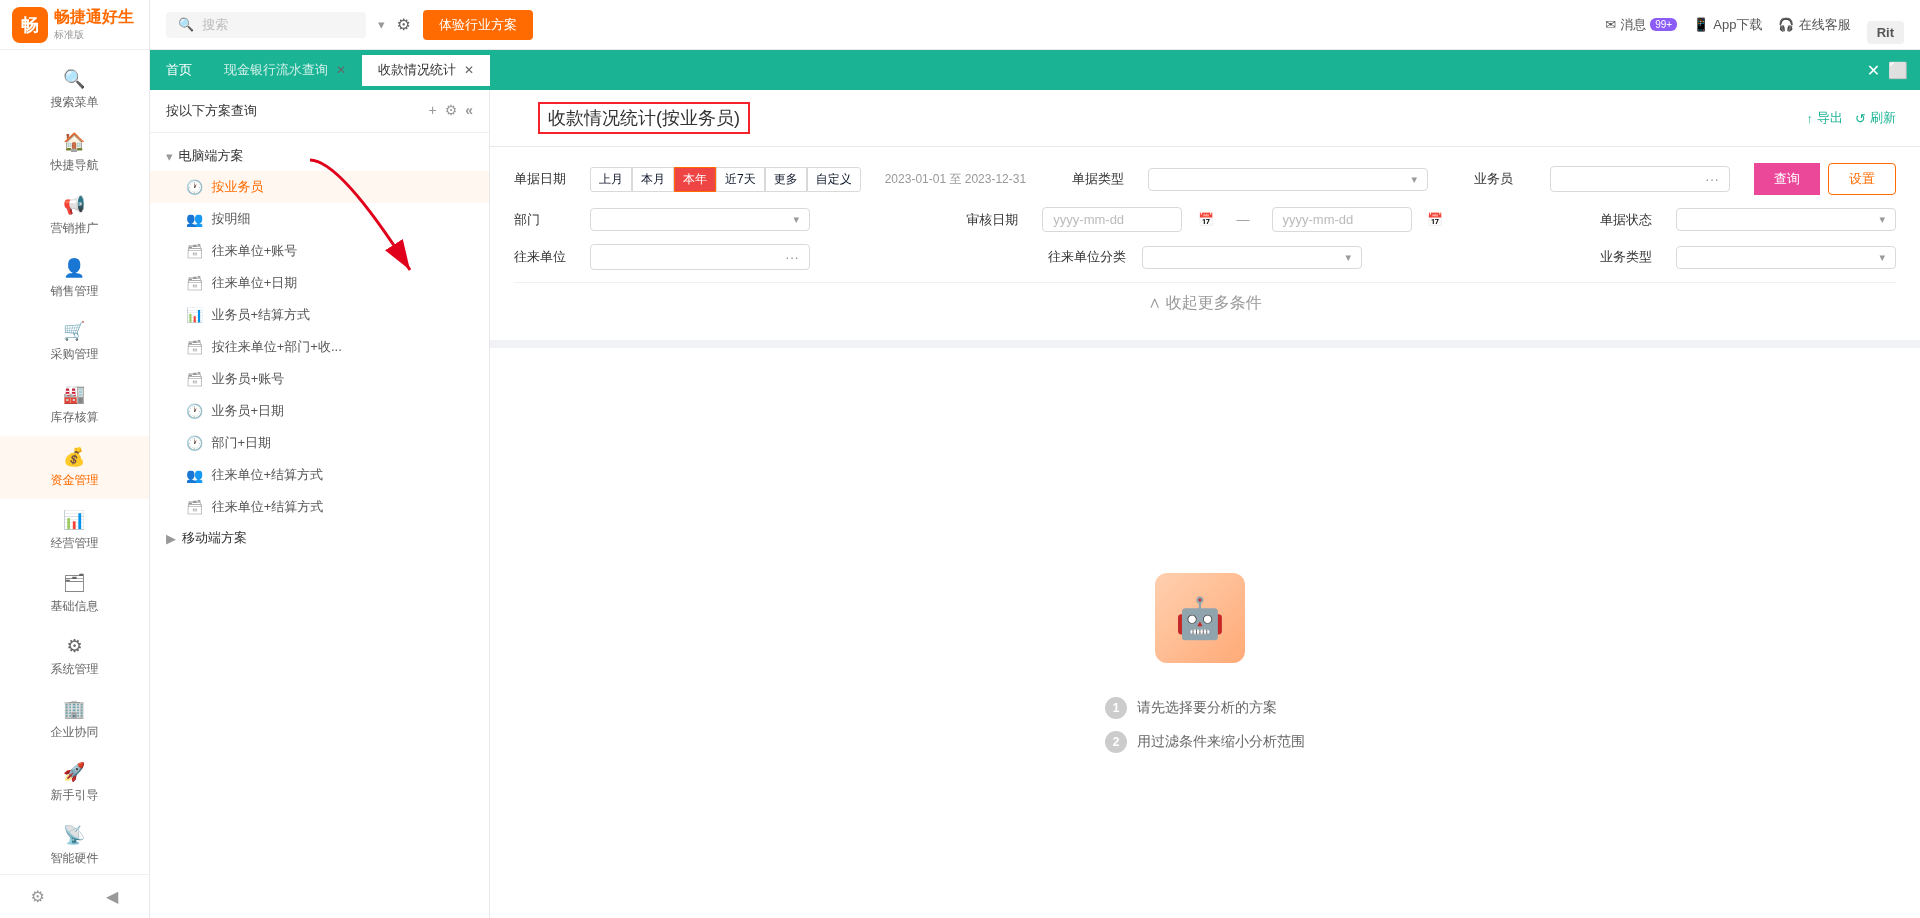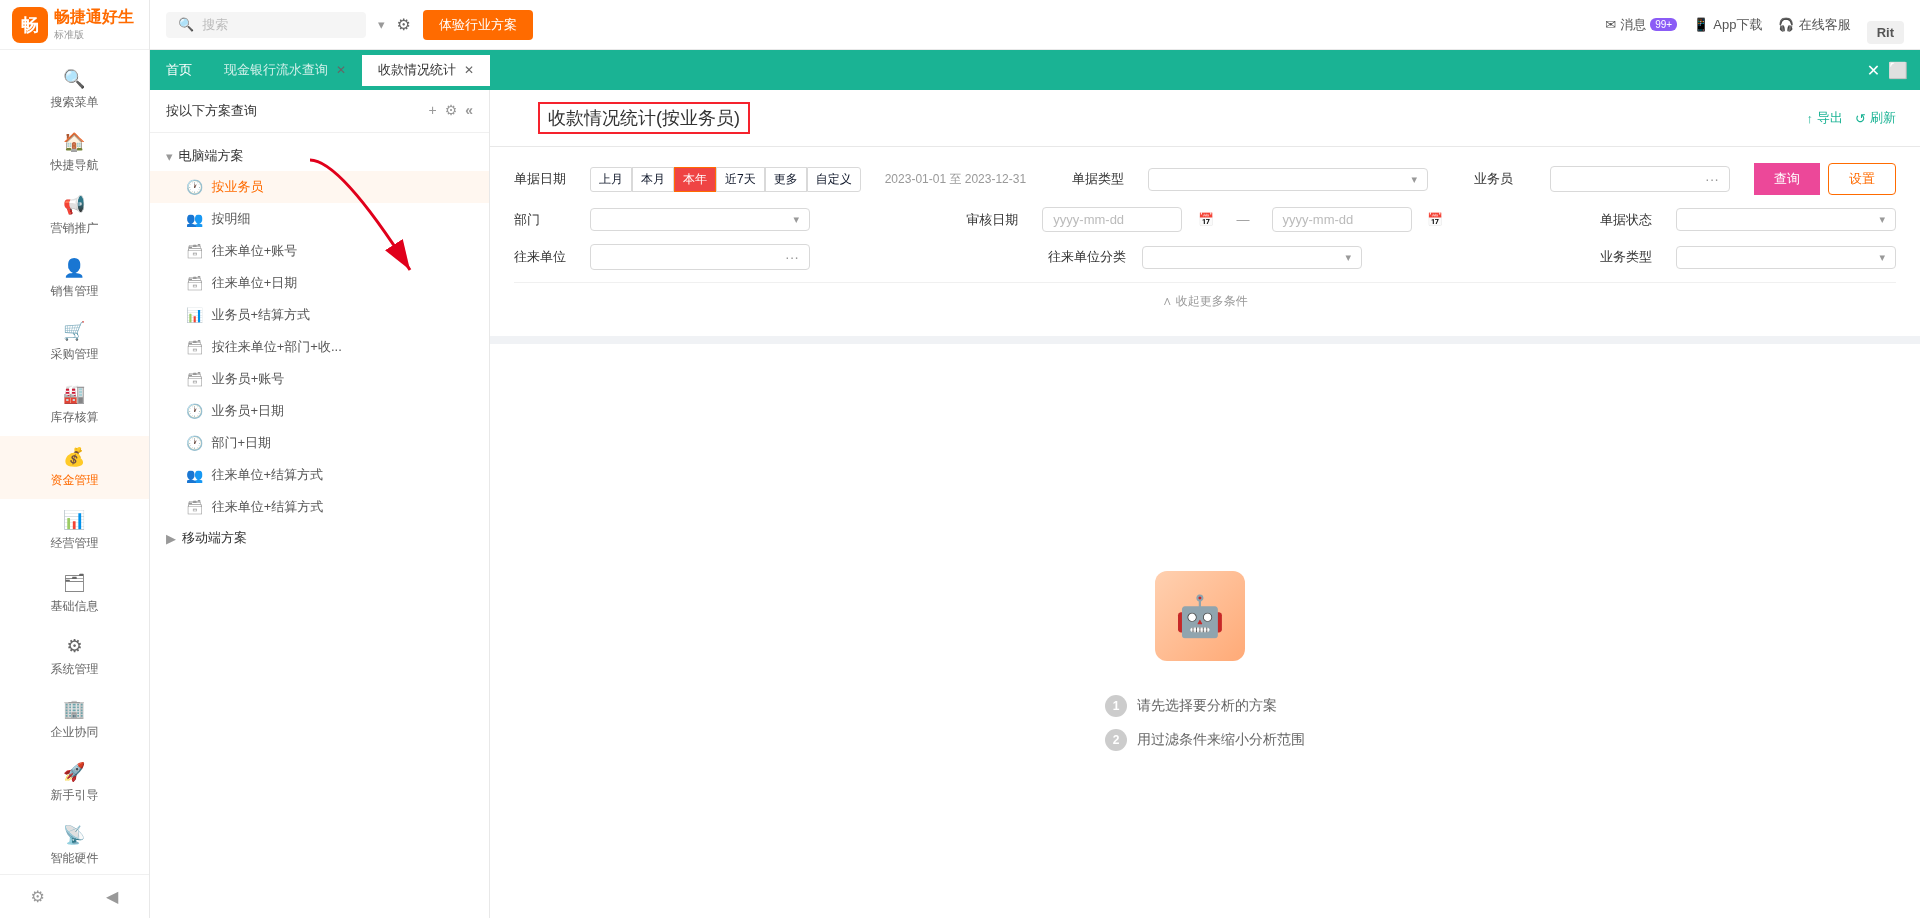--- a/index.html
+++ b/index.html
@@ -79,21 +79,21 @@
     .filter-select { display: flex; align-items: center; border: 1px solid #d9d9d9; border-radius: 4px; padding: 4px 10px; min-width: 200px; justify-content: space-between; cursor: pointer; background: #fff; }
     .filter-select-wide { min-width: 280px; }
     .filter-select-text { color: #bbb; font-size: 13px; }
     .filter-arrow { color: #999; font-size: 11px; }
     .filter-input { border: 1px solid #d9d9d9; border-radius: 4px; padding: 4px 10px; min-width: 140px; color: #bbb; font-size: 13px; background: #fff; }
     .date-dash { padding: 0 6px; color: #999; }
     .filter-extra-icon { color: #999; cursor: pointer; font-size: 14px; margin-left: 4px; }
     .query-btn { background: #ec4899; color: white; border: none; padding: 6px 20px; border-radius: 0; font-size: 13px; cursor: pointer; }
     .setting-btn { border: 1px solid #ff6b00; color: #ff6b00; background: #fff; padding: 6px 20px; border-radius: 4px; font-size: 13px; cursor: pointer; }
 
-    .collapse-bar { text-align: center; padding: 10px; color: #999; font-size: 12px; cursor: pointer; border-top: 1px solid #f0f0f0; }
+    .collapse-bar { text-align: center; padding: 10px; color: #999; font-size: 16px; cursor: pointer; border-top: 1px solid #f0f0f0; }
 
     
     .data-area { flex: 1; background: #fff; margin-top: 8px; display: flex; flex-direction: column; align-items: center; justify-content: center; }
     .empty-state { display: flex; flex-direction: column; align-items: center; gap: 24px; margin-top: 60px; }
     .empty-icon { width: 100px; height: 100px; position: relative; }
     .empty-steps { display: flex; flex-direction: column; gap: 12px; }
     .empty-step { display: flex; align-items: center; gap: 10px; color: #666; font-size: 14px; }
     .step-num { width: 22px; height: 22px; border-radius: 50%; background: #ccc; color: white; display: flex; align-items: center; justify-content: center; font-size: 12px; font-weight: bold; }
 
     

